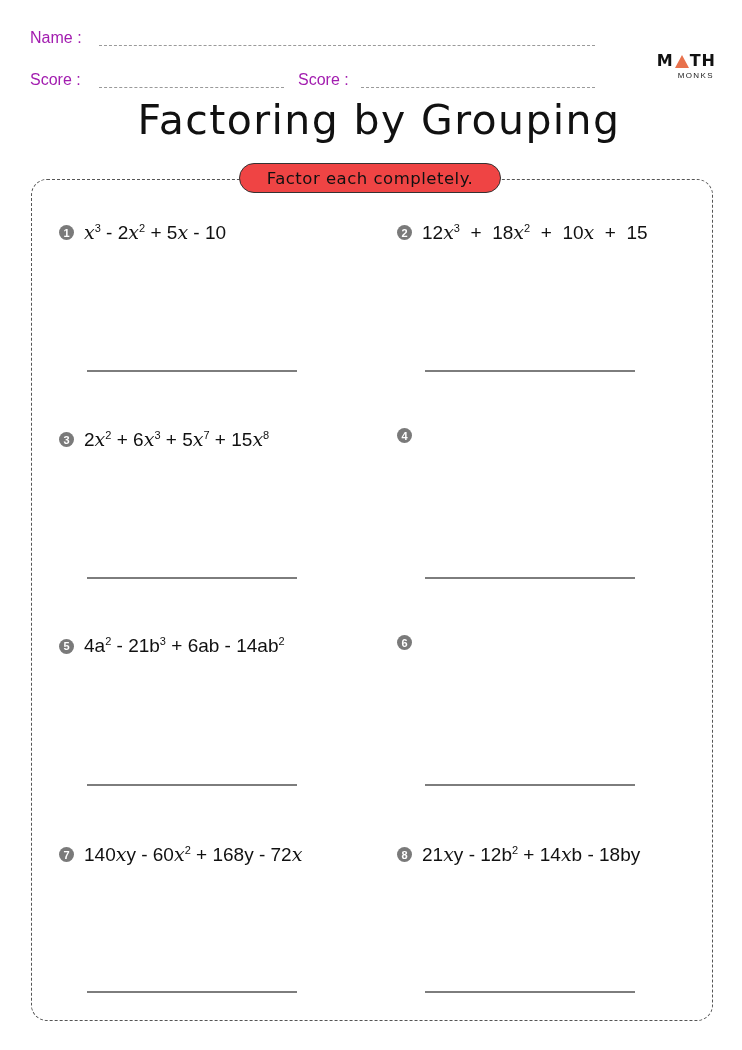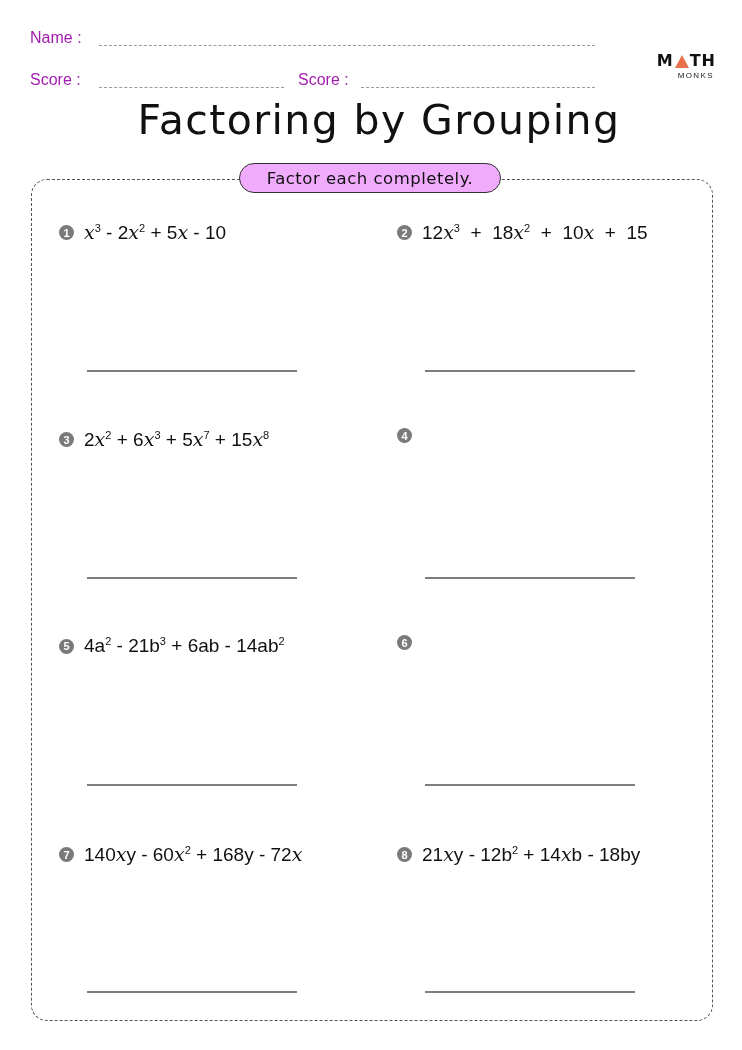--- a/index.html
+++ b/index.html
@@ -82,21 +82,21 @@
       border-radius: 16px;
     }
     .instruction {
       position: absolute;
       left: 239px;
       top: 163px;
       width: 262px;
       height: 30px;
       border: 1.4px solid #333;
       border-radius: 16px;
-      background: #f0abfc;
+      background: #ef4444;
       font-family: "DejaVu Sans", sans-serif;
       font-size: 16.5px;
       letter-spacing: 0.5px;
       color: #111;
       display: flex;
       align-items: center;
       justify-content: center;
       box-sizing: border-box;
     }
     .problem {

